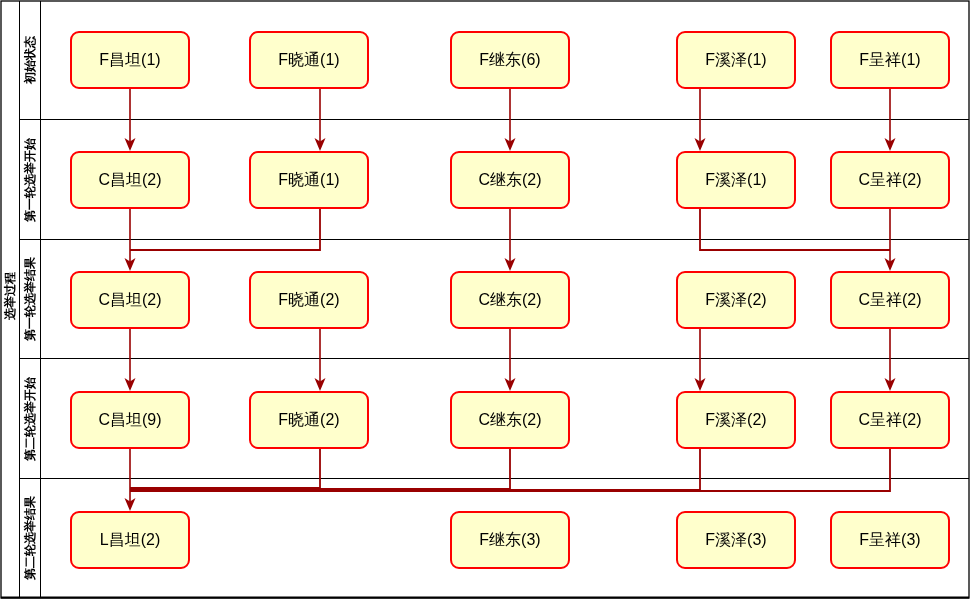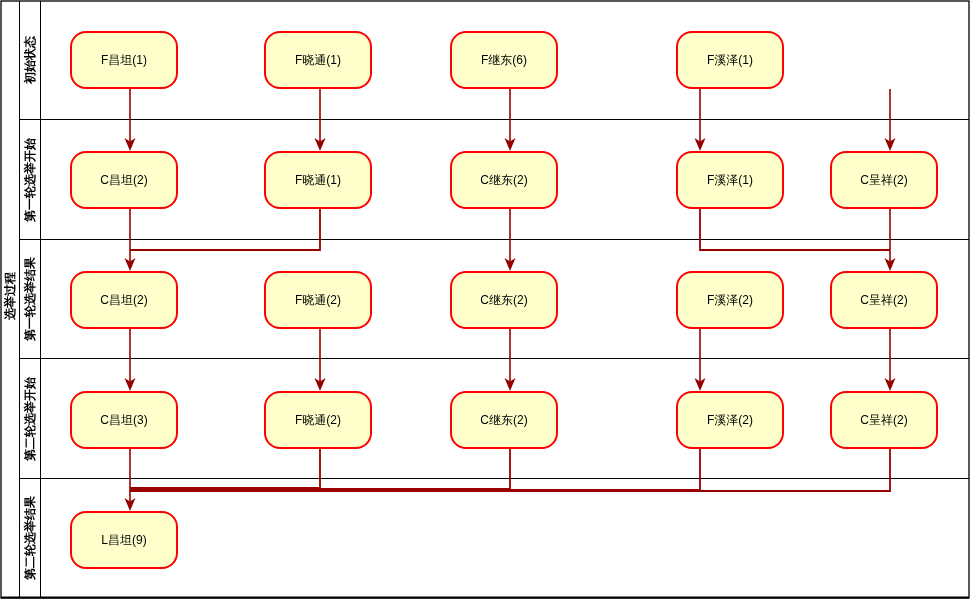--- a/index.html
+++ b/index.html
@@ -2,27 +2,27 @@
 <html><head>
 <meta charset="utf-8">
 <style>
   html,body { margin:0; padding:0; background:#ffffff; }
   #page {
     position:relative; width:971px; height:601px; background:#ffffff;
     font-family:"Liberation Sans","DejaVu Sans",sans-serif; overflow:hidden;
   }
   #wires { position:absolute; left:0; top:0; width:971px; height:601px; }
   .node {
-    position:absolute; width:108px; height:58px; box-sizing:border-box;
+    position:absolute; width:120px; height:58px; box-sizing:border-box;
     background:var(--node-fill,#FFFFCC); border:2px solid var(--node-border,#FF0000);
-    border-radius:16px; display:flex; align-items:center; justify-content:center;
-    font-size:12px; color:var(--text,#000); z-index:2;
+    border-radius:9px; display:flex; align-items:center; justify-content:center;
+    font-size:16px; color:var(--text,#000); z-index:2;
   }
   .r0{top:31px}.r1{top:151px}.r2{top:271px}.r3{top:391px}.r4{top:511px}
-  .c0{left:70px}.c1{left:264px}.c2{left:450px}.c3{left:676px}.c4{left:830px}
+  .c0{left:70px}.c1{left:249px}.c2{left:450px}.c3{left:676px}.c4{left:830px}
   .vlabel {
     position:absolute; transform:translate(-50%,-50%) rotate(-90deg);
     white-space:nowrap; font-size:12px; font-weight:bold; color:#000; z-index:1;
   }
   .pool-title{ left:10px; top:296px; }
   .lane-label{ left:30px; }
   .l0{top:60px}.l1{top:180px}.l2{top:299px}.l3{top:419px}.l4{top:538px}
 </style>
 </head>
 <body>
@@ -79,34 +79,38 @@
   <div class="vlabel lane-label l0">初始状态</div>
   <div class="vlabel lane-label l1">第一轮选举开始</div>
   <div class="vlabel lane-label l2">第一轮选举结果</div>
   <div class="vlabel lane-label l3">第二轮选举开始</div>
   <div class="vlabel lane-label l4">第二轮选举结果</div>
 
   <div class="node r0 c0">F昌坦(1)</div>
   <div class="node r0 c1">F晓通(1)</div>
   <div class="node r0 c2">F继东(6)</div>
   <div class="node r0 c3">F溪泽(1)</div>
+  <div class="node r0 c4">F呈祥(1)</div>
 
   <div class="node r1 c0">C昌坦(2)</div>
   <div class="node r1 c1">F晓通(1)</div>
   <div class="node r1 c2">C继东(2)</div>
   <div class="node r1 c3">F溪泽(1)</div>
   <div class="node r1 c4">C呈祥(2)</div>
 
   <div class="node r2 c0">C昌坦(2)</div>
   <div class="node r2 c1">F晓通(2)</div>
   <div class="node r2 c2">C继东(2)</div>
   <div class="node r2 c3">F溪泽(2)</div>
   <div class="node r2 c4">C呈祥(2)</div>
 
-  <div class="node r3 c0">C昌坦(3)</div>
+  <div class="node r3 c0">C昌坦(9)</div>
   <div class="node r3 c1">F晓通(2)</div>
   <div class="node r3 c2">C继东(2)</div>
   <div class="node r3 c3">F溪泽(2)</div>
   <div class="node r3 c4">C呈祥(2)</div>
 
-  <div class="node r4 c0">L昌坦(9)</div>
+  <div class="node r4 c0">L昌坦(2)</div>
+  <div class="node r4 c2">F继东(3)</div>
+  <div class="node r4 c3">F溪泽(3)</div>
+  <div class="node r4 c4">F呈祥(3)</div>
 
 </div>
 
 </body></html>

